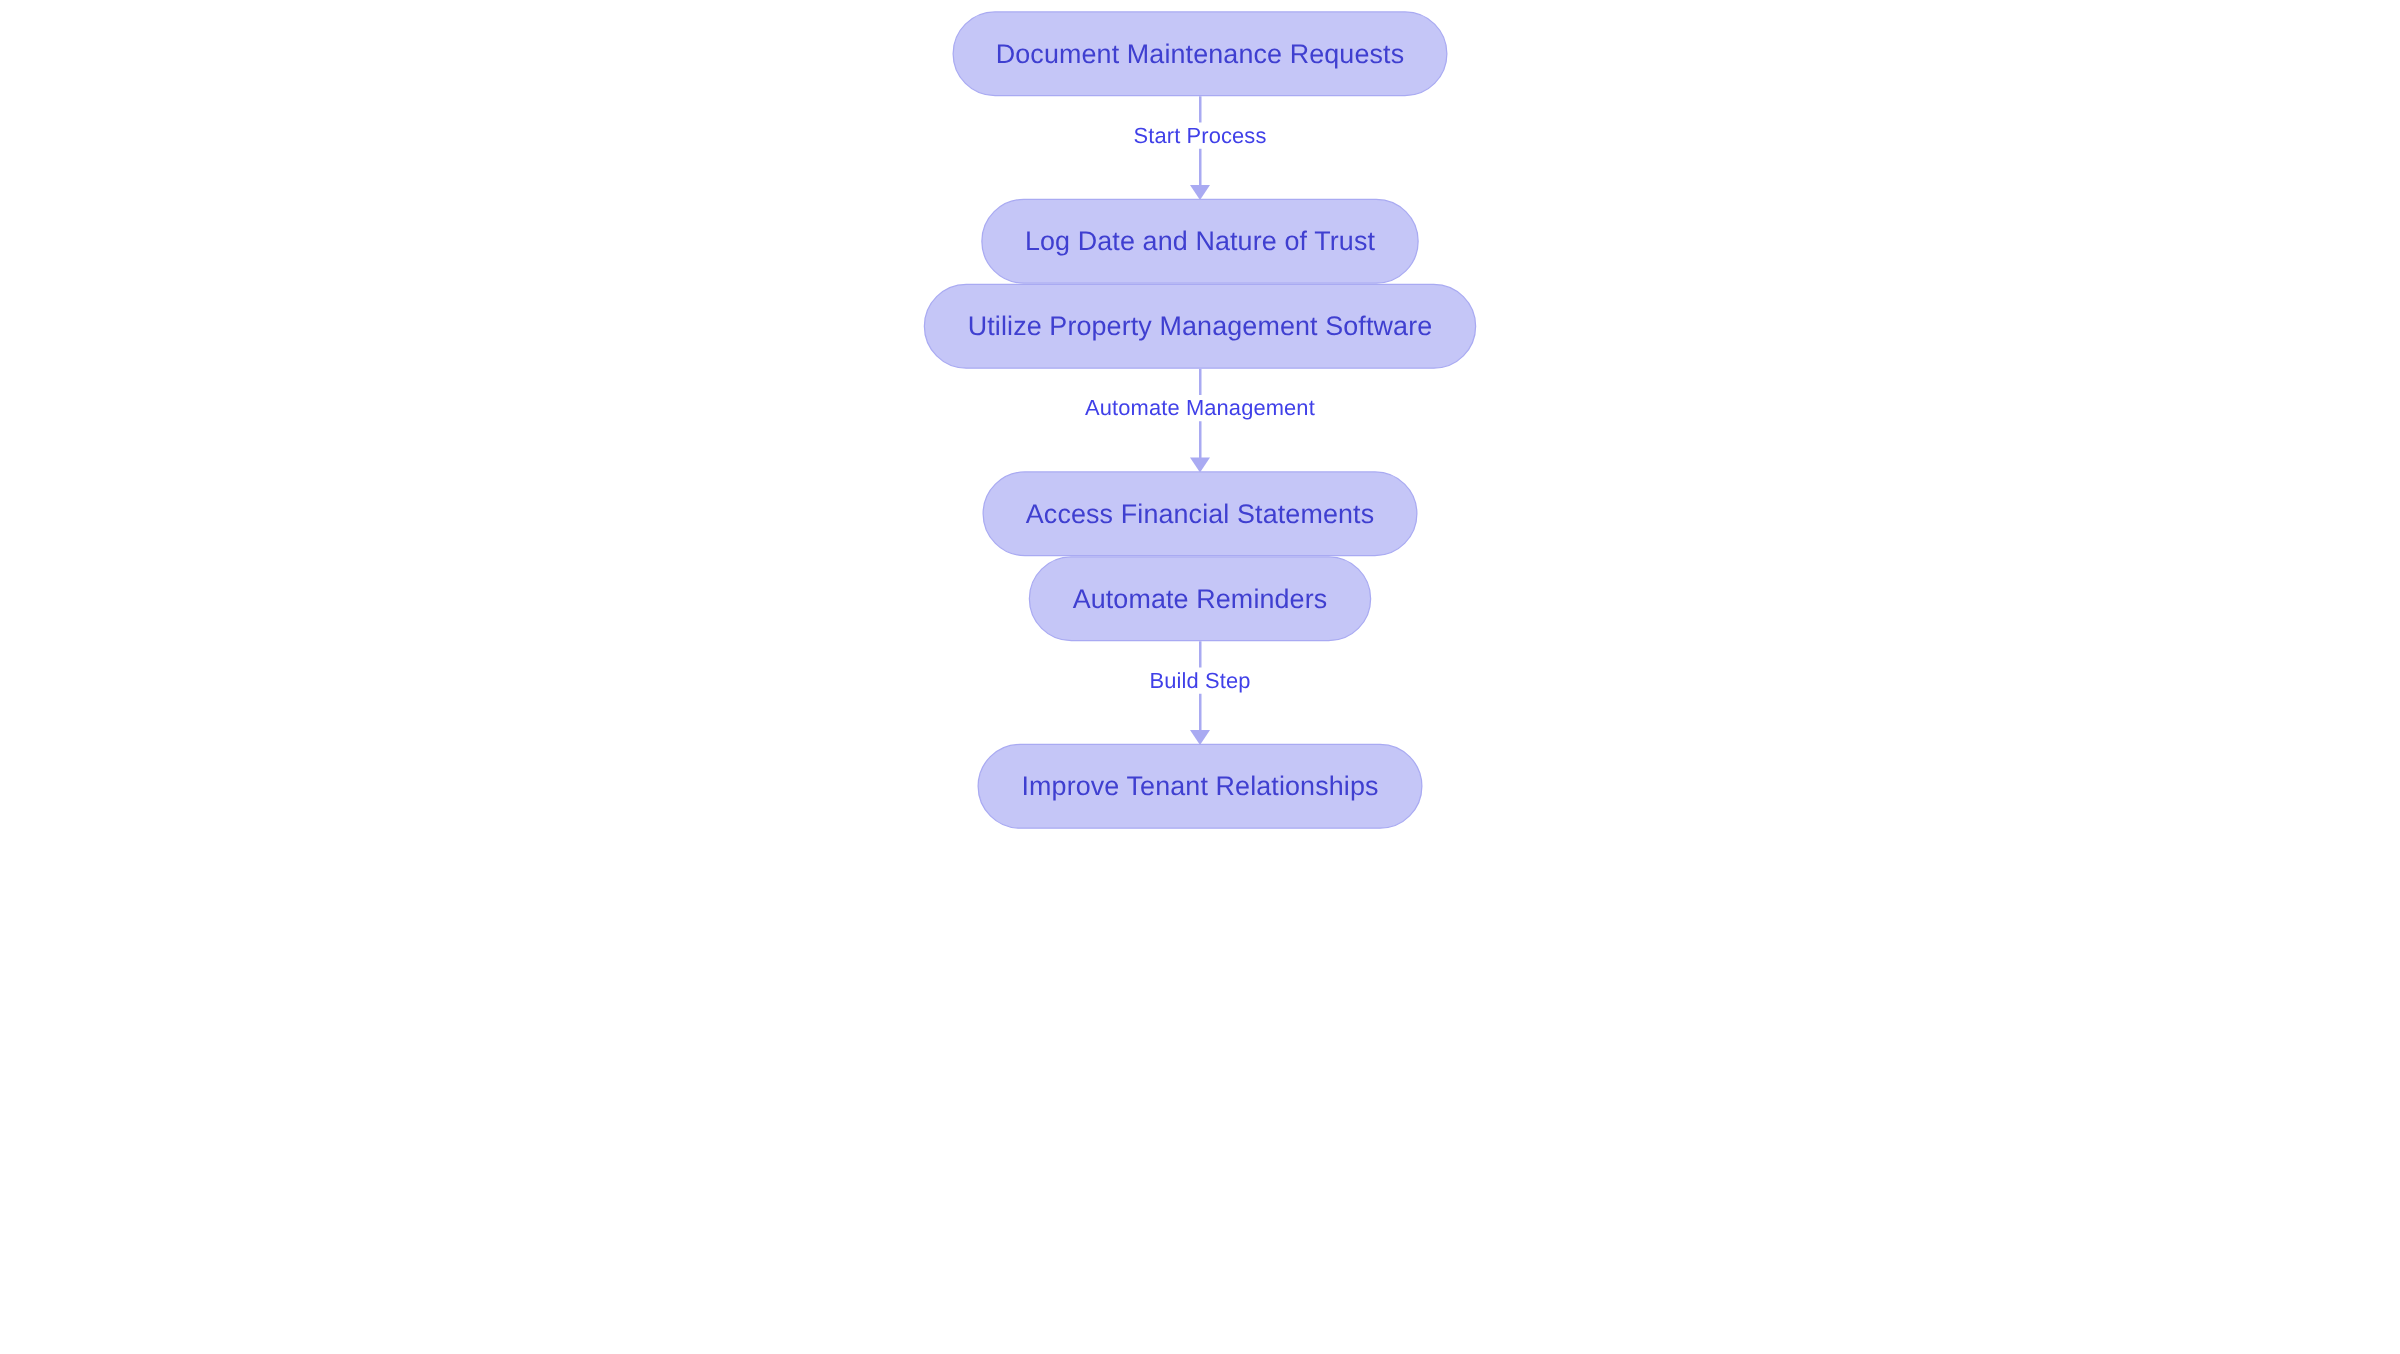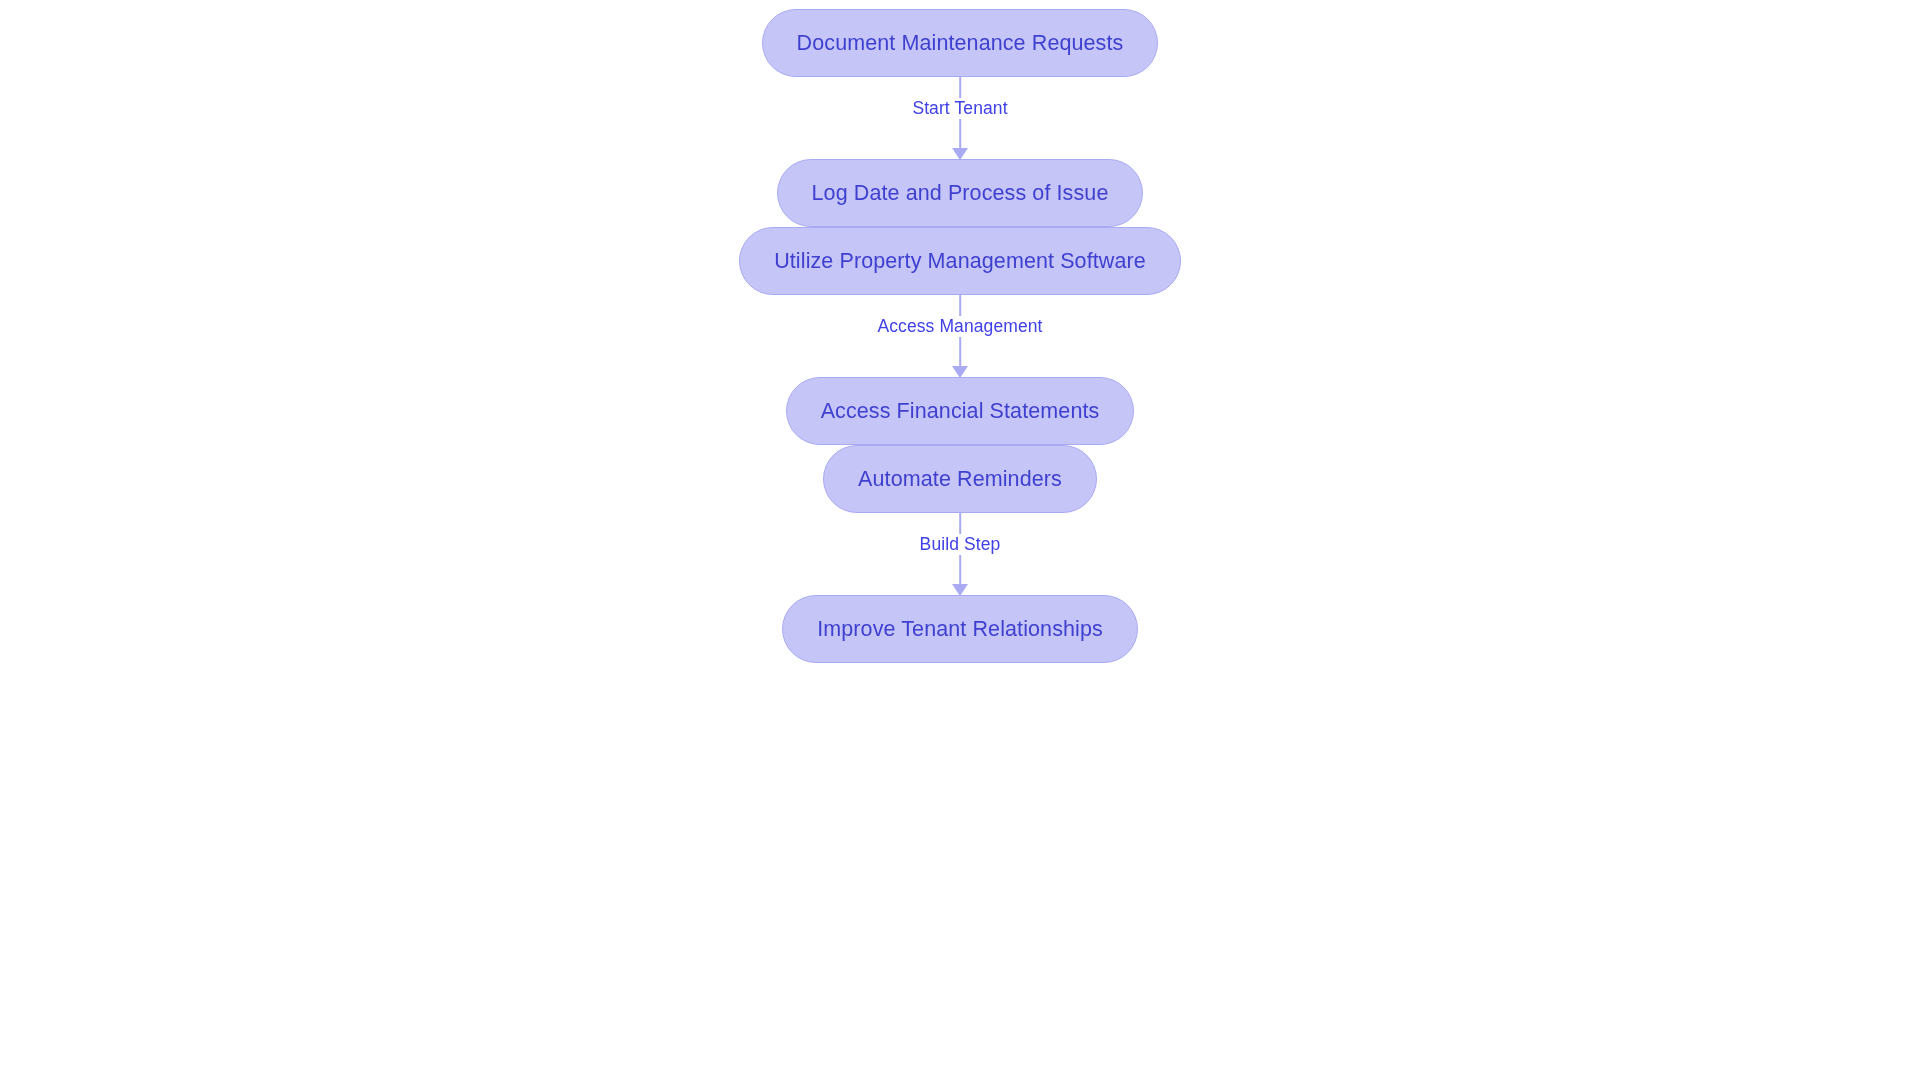--- a/index.html
+++ b/index.html
@@ -101,32 +101,32 @@
 <body>
 
 <div id="flowchart">
   <div class="flow-column">
 
     <div class="node" style="margin-top:9px;">Document Maintenance Requests</div>
 
     <div class="edge">
       <span class="edge-line"></span>
       <span class="edge-arrow"></span>
-      <span class="edge-label">Start Tenant</span>
+      <span class="edge-label">Start Process</span>
     </div>
 
-    <div class="node">Log Date and Process of Issue</div>
+    <div class="node">Log Date and Nature of Trust</div>
 
 
     <div class="node">Utilize Property Management Software</div>
 
     <div class="edge">
       <span class="edge-line"></span>
       <span class="edge-arrow"></span>
-      <span class="edge-label">Access Management</span>
+      <span class="edge-label">Automate Management</span>
     </div>
 
     <div class="node">Access Financial Statements</div>
 
 
     <div class="node">Automate Reminders</div>
 
 
 
     <div class="edge">

